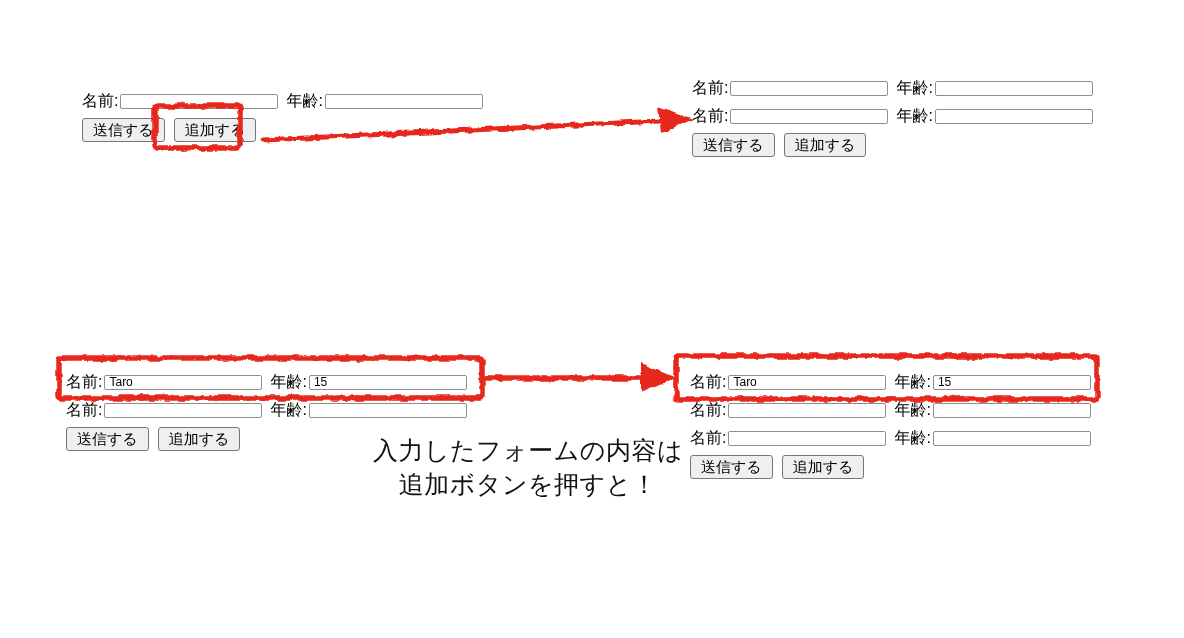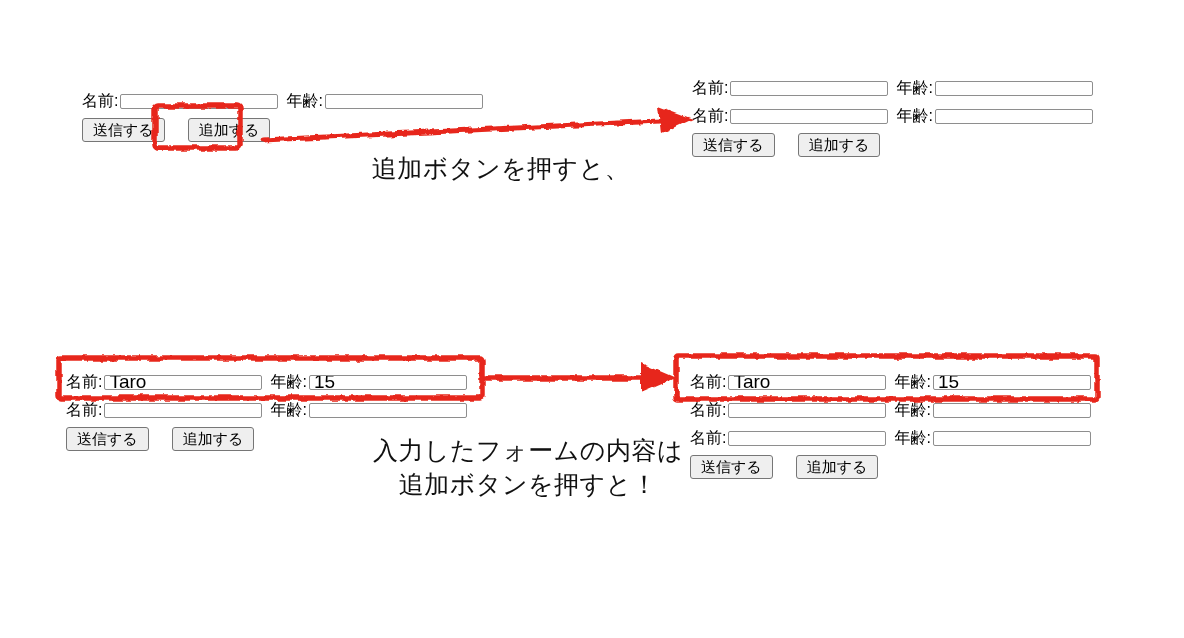--- a/index.html
+++ b/index.html
@@ -13,24 +13,24 @@
   .canvas { position:absolute; inset:0; width:1184px; height:638px; }
 
   
   .panel { position:absolute; }
   .form-row { display:flex; align-items:center; height:22px; margin-bottom:6px; white-space:nowrap; }
   .field-label { font-size:16px; color:#000; line-height:22px; }
   .age-label { margin-left:8px; }
   .text-input {
     width:158px; height:15px; margin-left:2px;
     border:1px solid #8e8e8e; border-radius:2px;
-    background:#fff; font-size:19px; color:#000; padding:0 4px;
+    background:#fff; font-size:12px; color:#000; padding:0 4px;
     font-family:"Liberation Sans", sans-serif;
   }
-  .btn-row { display:flex; gap:23px; }
+  .btn-row { display:flex; gap:9px; }
   .btn {
     height:24px; padding:0 10px;
     background:#efefef; border:1px solid #767676; border-radius:3px;
     font-size:15px; color:#000; font-family:"Liberation Sans", sans-serif;
     line-height:22px; cursor:pointer;
   }
 
   
   #panel-top-left     { left:82px;  top:90px;  }
   #panel-top-right    { left:692px; top:77px;  }
@@ -127,21 +127,20 @@
       <span class="field-label age-label">年齢:</span>
       <input class="text-input" type="text" value="" style="">
     </div>
     <div class="btn-row">
       <button class="btn">送信する</button>
       <button class="btn">追加する</button>
     </div>
   </div>
 
   <div class="caption" id="caption-top">
-    <div>追加ボタンを押すと、</div>
   </div>
   <div class="caption" id="caption-bottom">
     <div>入力したフォームの内容は</div>
     <div>追加ボタンを押すと！</div>
   </div>
 
   <svg id="annotations" viewBox="0 0 1184 638" xmlns="http://www.w3.org/2000/svg">
     <defs>
       <filter id="roughen" x="-15%" y="-15%" width="130%" height="130%">
         <feTurbulence type="fractalNoise" baseFrequency="0.09" numOctaves="3" seed="7" result="n"></feTurbulence>

